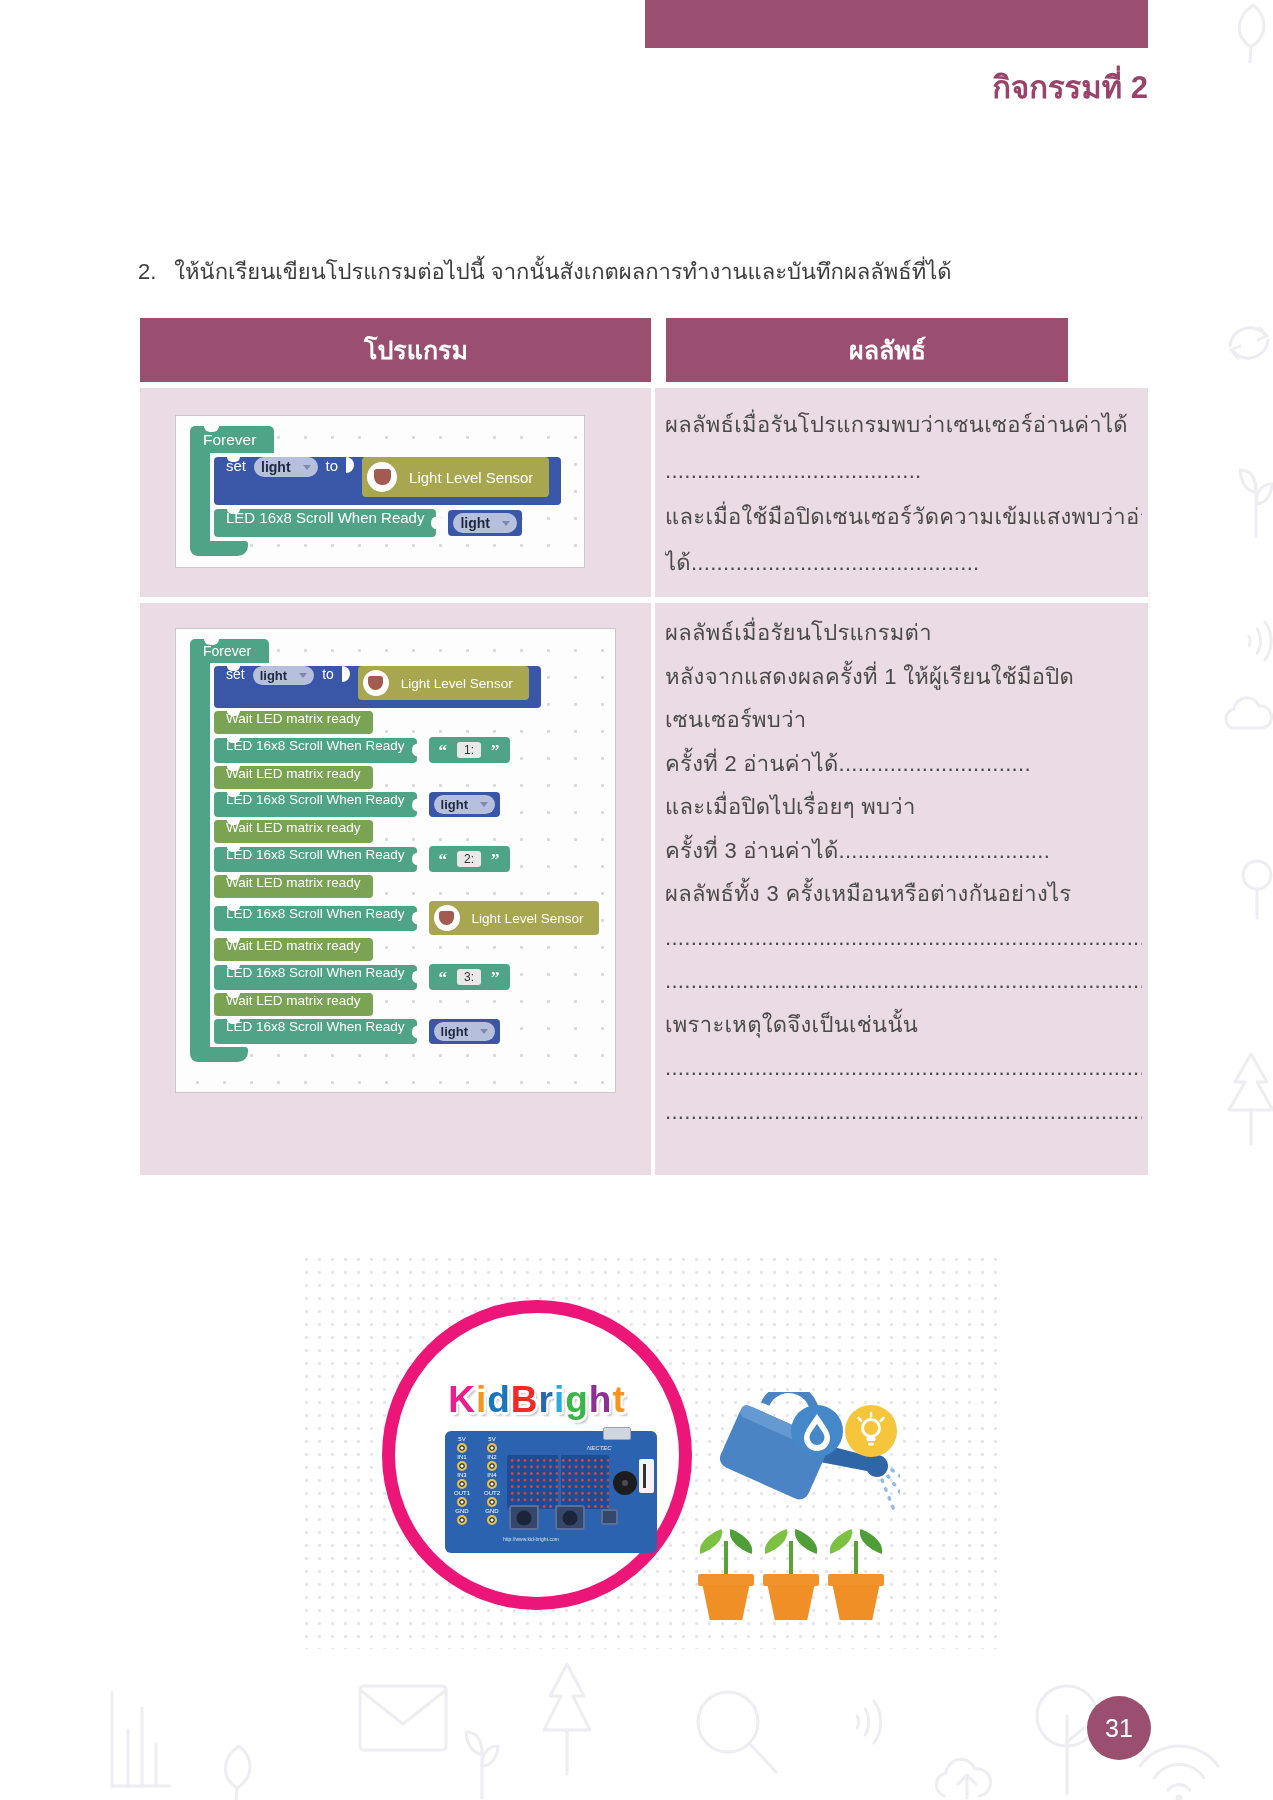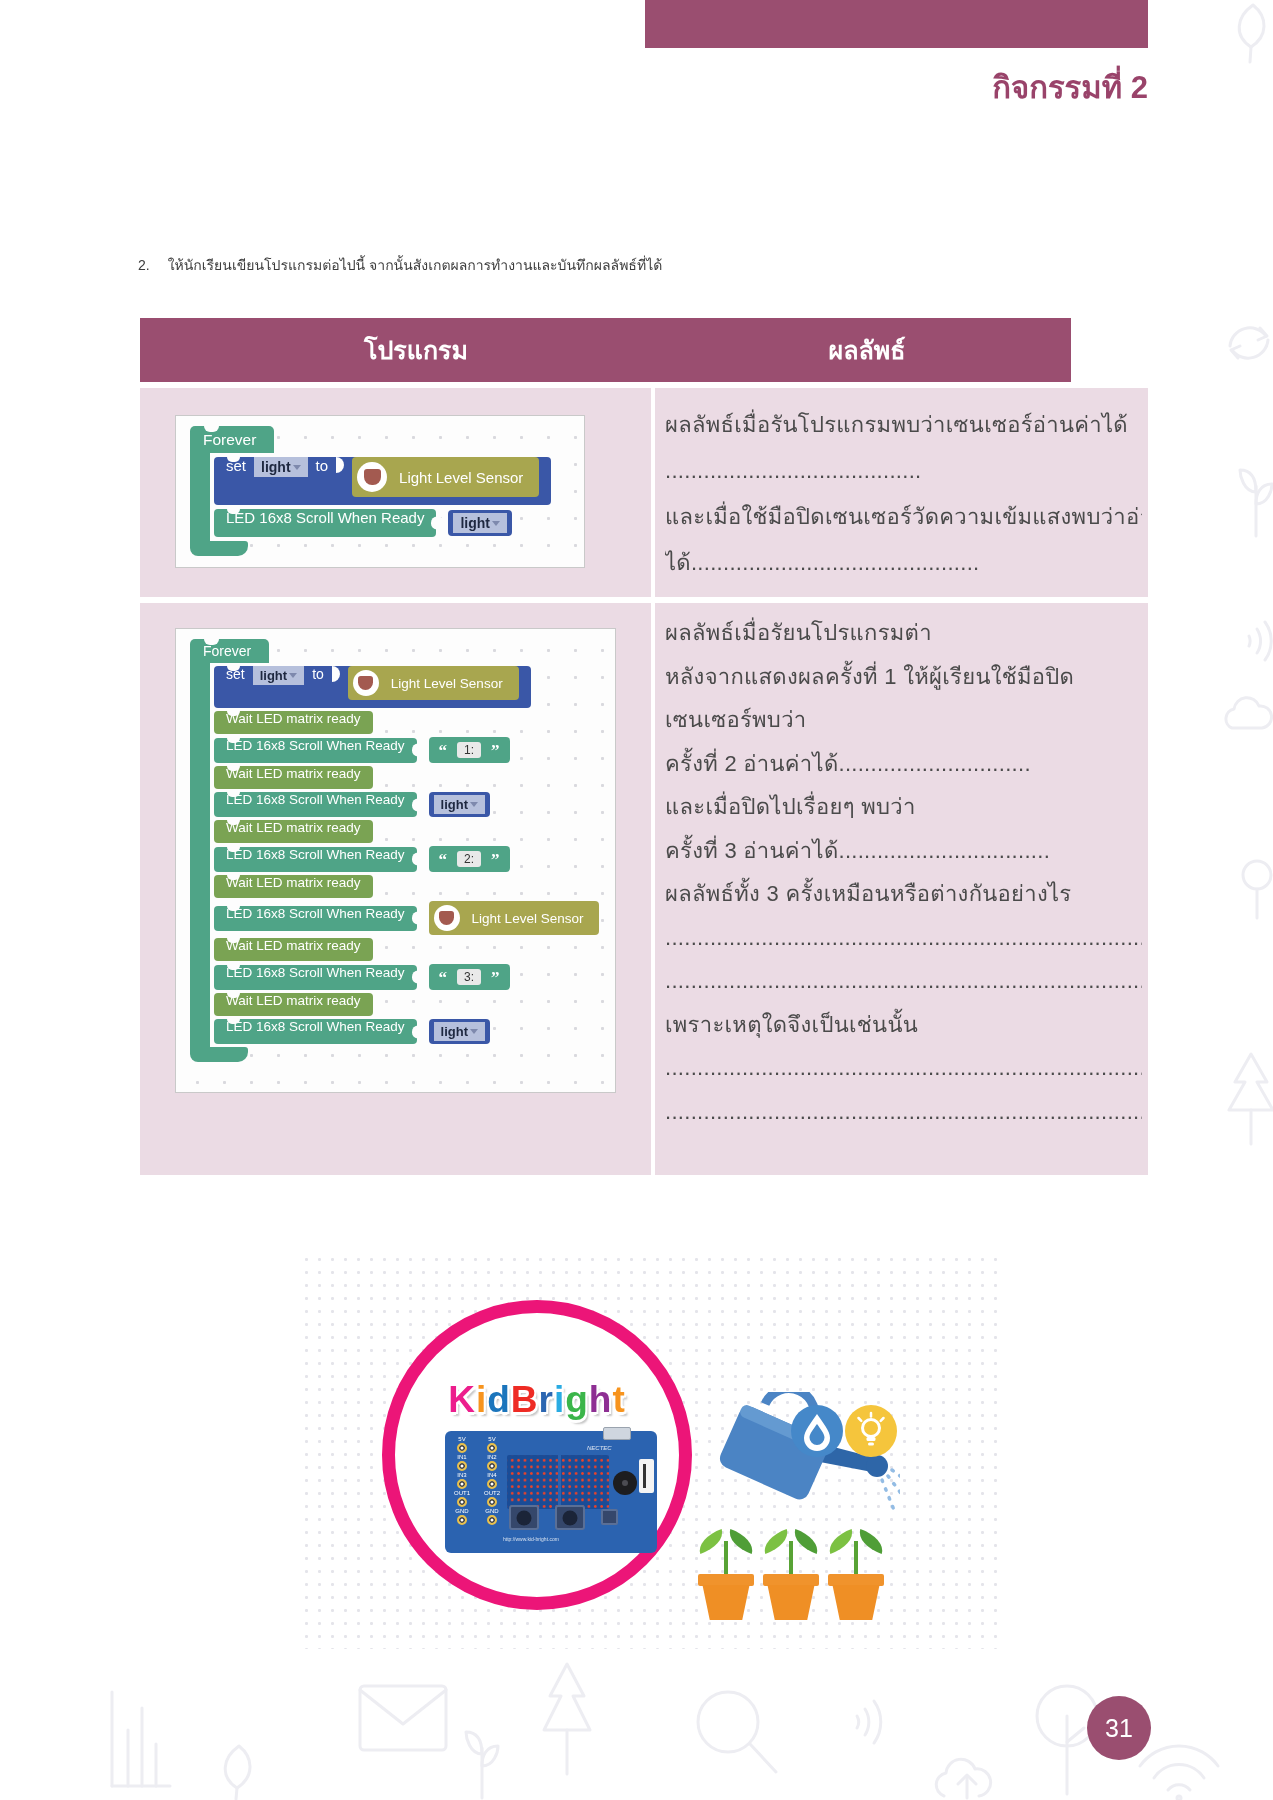--- a/index.html
+++ b/index.html
@@ -7,28 +7,28 @@
   .page {
     position:relative; width:1273px; height:1800px; background:#ffffff;
     overflow:hidden; font-family:"Liberation Sans","DejaVu Sans",sans-serif; color:#4a4a4a;
   }
 
   
   .topbar { position:absolute; left:645px; top:0; width:503px; height:48px; background:#9a4e70; }
   .activity-title { position:absolute; top:62px; right:125px; font-size:31px; font-weight:bold; color:#99436a; }
 
   
-  .instruction { position:absolute; left:138px; top:254px; width:900px; font-size:14px; color:#3d3d3d; }
+  .instruction { position:absolute; left:138px; top:254px; width:900px; font-size:22px; color:#3d3d3d; }
   .instruction .num { margin-right:18px; }
 
   
   .th { position:absolute; height:64px; background:#9a4e70; color:#fff; display:flex;
         align-items:center; justify-content:center; font-size:25px; font-weight:bold;padding-left:41px; }
   .th-left  { left:140px; top:318px; width:511px; }
-  .th-right { left:622px; top:318px; width:449px;font-family:Liberation Serif, serif; }
+  .th-right { left:666px; top:318px; width:402px;font-family:Liberation Serif, serif; }
   .cell { position:absolute; background:#ebdbe4; }
   .c-r1l { left:140px; top:388px; width:511px; height:209px; }
   .c-r1r { left:655px; top:388px; width:493px; height:209px; }
   .c-r2l { left:140px; top:603px; width:511px; height:572px; }
   .c-r2r { left:655px; top:603px; width:493px; height:572px; }
 
   .pbox { position:absolute; background:#fdfdfd; border:1px solid #c9c9c9; overflow:hidden;
           background-image:radial-gradient(#d9d9de 1.3px, transparent 1.8px);
           background-size:27px 27px; background-position:8px 8px; }
   .pbox1 { left:35px; top:27px; width:410px; height:153px; padding:10px 0 0 14px; }
@@ -51,22 +51,22 @@
   .srow { display:flex; align-items:center; margin:3px 0; }
   .blk { position:relative; display:inline-flex; align-items:flex-start; gap:8px; color:#fff;
          border-radius:4px; padding:0 12px; white-space:nowrap; }
   .blk::before { content:""; position:absolute; top:0; left:13px; width:13px; height:5px;
                  background:#fdfdfd; border-radius:0 0 7px 7px; }
   .b-wait   { background:#7aa353; height:23px; font-size:13.5px; }
   .b-scroll { background:#4fa487; height:25px; font-size:13.5px; }
   .b-scroll::after { content:""; position:absolute; right:-1px; top:50%; transform:translateY(-50%);
                      width:6px; height:13px; background:#fdfdfd; border-radius:7px 0 0 7px; }
   .b-set    { background:#3a57a7; height:42px; font-size:14px; }
-  .dd { background:#b6c0dc; color:#1e2840; border-radius:0; padding:2px 7px; font-size:13px;
-        display:inline-flex; align-items:center; gap:2px; font-weight:bold; }
+  .dd { background:#b6c0dc; color:#1e2840; border-radius:10px; padding:2px 7px; font-size:13px;
+        display:inline-flex; align-items:center; gap:12px; font-weight:bold; }
   .caret { width:0; height:0; border-left:4.5px solid transparent; border-right:4.5px solid transparent;
            border-top:5px solid #7e89ad; }
   .sock  { width:7px; height:14px; background:#fdfdfd; border-radius:0 7px 7px 0; margin:0 4px 0 1px; }
   .sockv { width:8px; height:16px; background:#fdfdfd; border-radius:0 8px 8px 0; }
   .oarg { background:#a8a64f; height:34px; border-radius:4px; display:inline-flex; align-items:center;
           gap:12px; padding:0 16px 0 5px; color:#fff; font-size:13.5px; white-space:nowrap; }
   .sic { width:26px; height:26px; background:#fff; border-radius:50%; display:flex; align-items:center; justify-content:center; }
   .sic i { display:block; width:15px; height:14px; background:#a35a50; border-radius:3px 3px 8px 8px; }
   .varg { background:#3a57a7; border-radius:4px; padding:3px 5px; display:inline-flex; }
   .sarg { background:#4fa487; height:26px; border-radius:4px; display:inline-flex; align-items:center;

